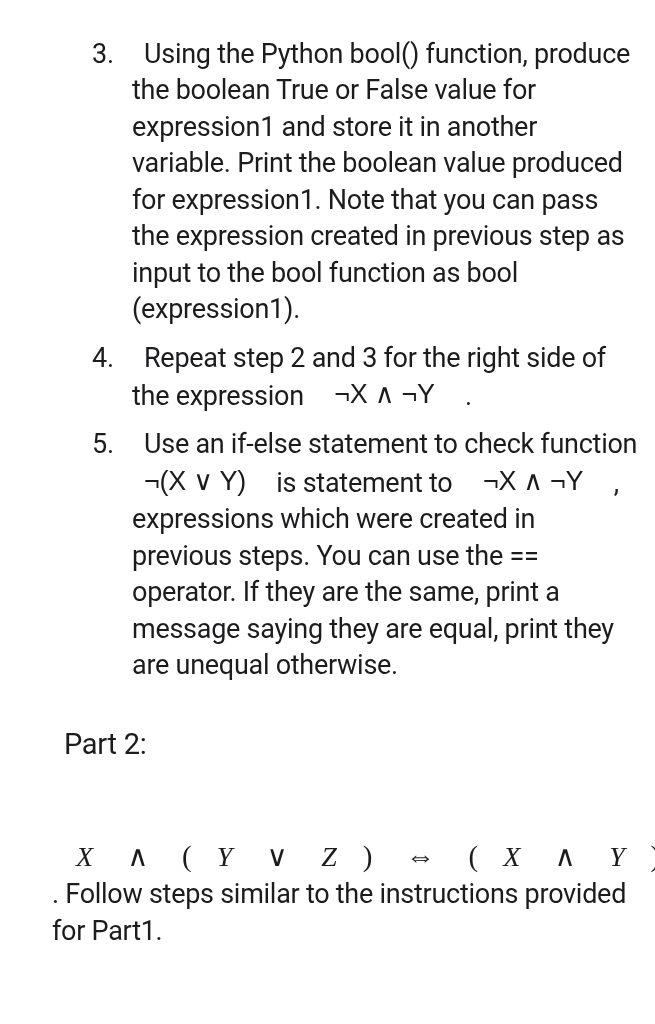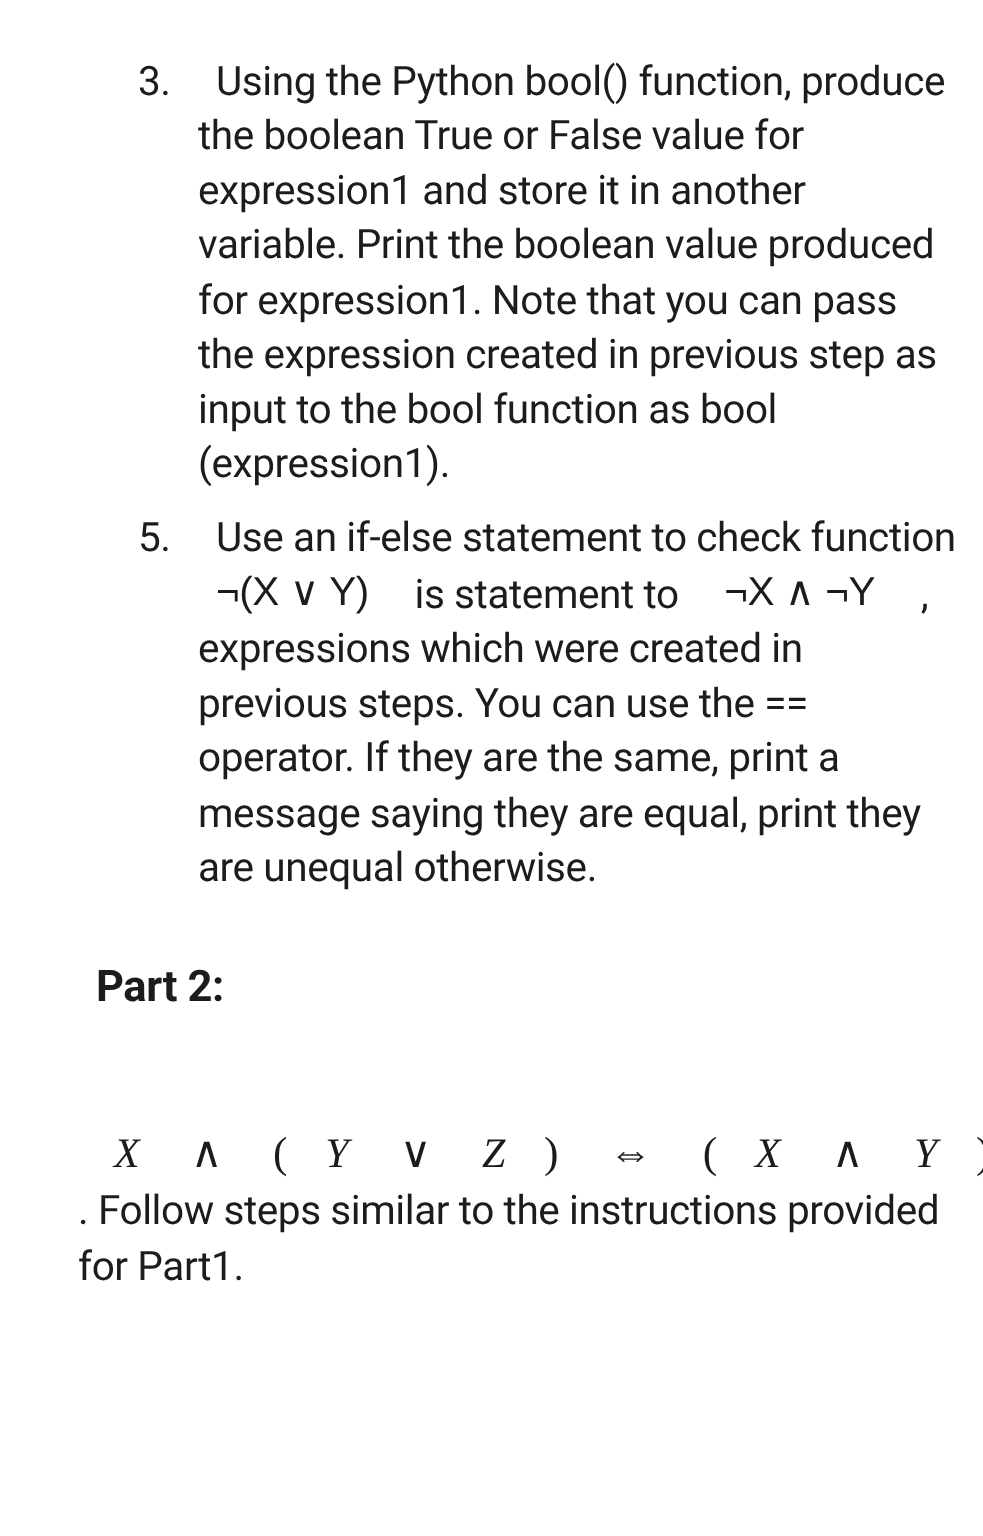--- a/index.html
+++ b/index.html
@@ -34,21 +34,21 @@
       top: 0;
       color: #1c1c1e;
     }
     .expr {
       font-family: Arial, Helvetica, sans-serif;
       vertical-align: 2px;
       white-space: nowrap;
     }
     h2.part-heading {
       font-size: 29px;
-      font-weight: 700;
+      font-weight: 400;
       margin-top: 42px;
       margin-bottom: 36px;
       letter-spacing: -0.01em;
     }
     p.para {
       margin: 0;
     }
     .math-ital {
       font-family: "Times New Roman", Times, serif;
       font-style: italic;
@@ -69,20 +69,23 @@
       font-style: normal;
     }
   </style>
 </head>
 <body>
 
 <ol class="main-list">
   <li data-marker="3.">
     <span>Using the Python bool() function, produce the boolean True or False value for expression1 and store it in another variable. Print the boolean value produced for expression1. Note that you can pass the expression created in previous step as input to the bool function as bool (expression1).</span>
   </li>
+  <li data-marker="4.">
+    <span>Repeat step 2 and 3 for the right side of the expression </span><span class="expr">¬X ∧ ¬Y</span><span> .</span>
+  </li>
   <li data-marker="5.">
     <span>Use an if-else statement to check function </span><span class="expr">¬(X ∨ Y)</span><span> is statement to </span><span class="expr">¬X ∧ ¬Y</span><span> , expressions which were created in previous steps. You can use the == operator. If they are the same, print a message saying they are equal, print they are unequal otherwise.</span>
   </li>
 </ol>
 
 <h2 class="part-heading">Part 2:</h2>
 
 <p class="para">
   <br>
   <span class="math-display"><span class="math-ital">X</span> <span class="op">∧</span> <span class="op">(</span><span class="math-ital">Y</span> <span class="op">∨</span> <span class="math-ital">Z</span><span class="op">)</span> <span class="op">⇔</span> <span class="op">(</span><span class="math-ital">X</span> <span class="op">∧</span> <span class="math-ital">Y</span><span class="op">)</span> <span class="op">∨</span> <span class="op">(</span><span class="math-ital">X</span> <span class="op">∧</span> <span class="math-ital">Z</span><span class="op">)</span></span><span> . Follow steps similar to the instructions provided for Part1.</span>

